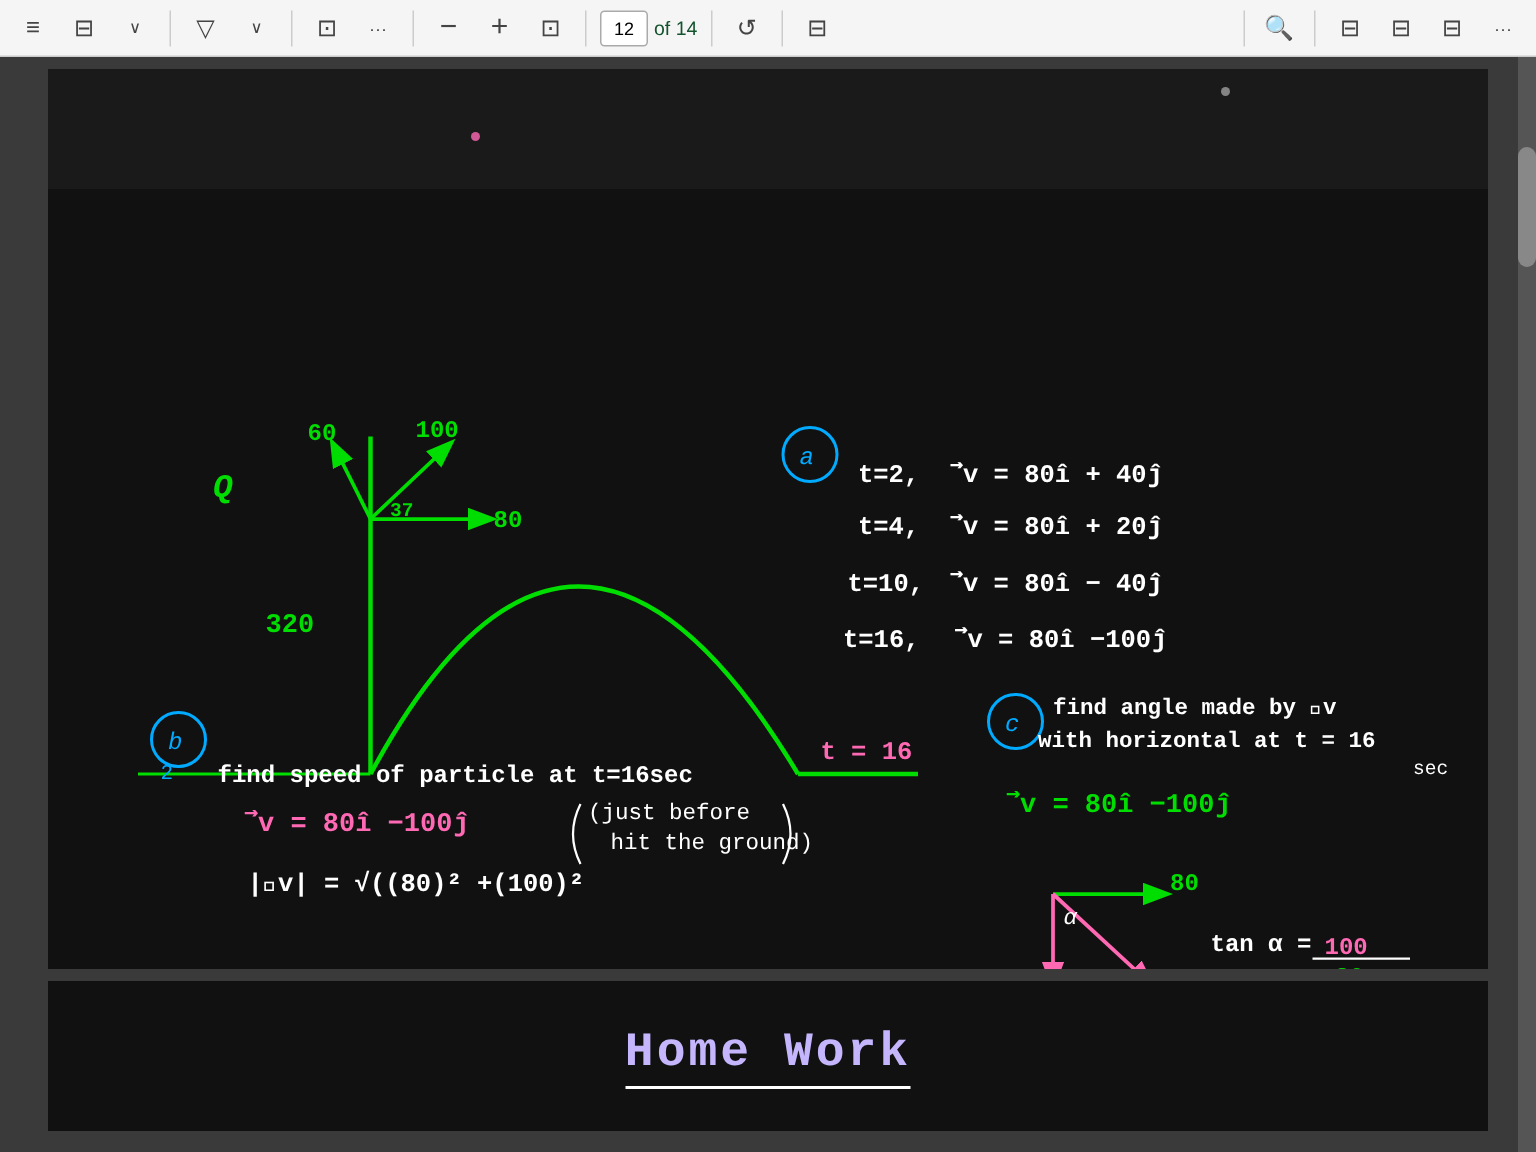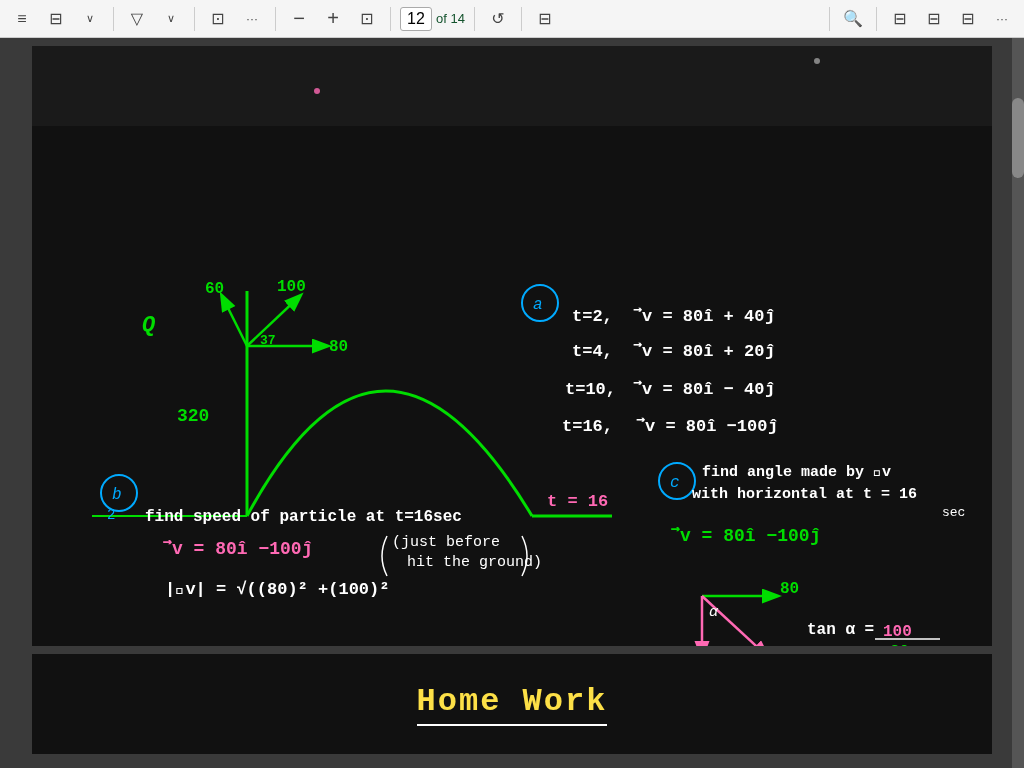--- a/index.html
+++ b/index.html
@@ -24,21 +24,21 @@
     }
     .tool-divider {
       width: 1px; height: 24px; background: #ccc; margin: 0 3px;
     }
     .page-nav {
       display: flex; align-items: center; gap: 4px;
     }
     .page-input {
       width: 32px; height: 24px; text-align: center;
       border: 1px solid #aaa; border-radius: 3px;
-      font-size: 16px; background: white;
+      font-size: 12px; background: white;
     }
     .page-total { font-size: 13px; color: #14532d; }
 
     
     #main {
       width: 1024px;
       height: 730px;
       background: #3a3a3a;
       display: flex;
       flex-direction: column;
@@ -90,21 +90,21 @@
 
     
     .drawing-canvas {
       position: absolute;
       top: 0; left: 0;
       width: 100%; height: 100%;
     }
 
     .hw-title {
       font-family: 'Courier New', monospace;
-      color: #fde047;
+      color: #c4b5fd;
       font-size: 32px;
       font-weight: bold;
       letter-spacing: 2px;
       border-bottom: 2px solid white;
       padding-bottom: 4px;
     }
   </style>
 </head>
 <body>
 

